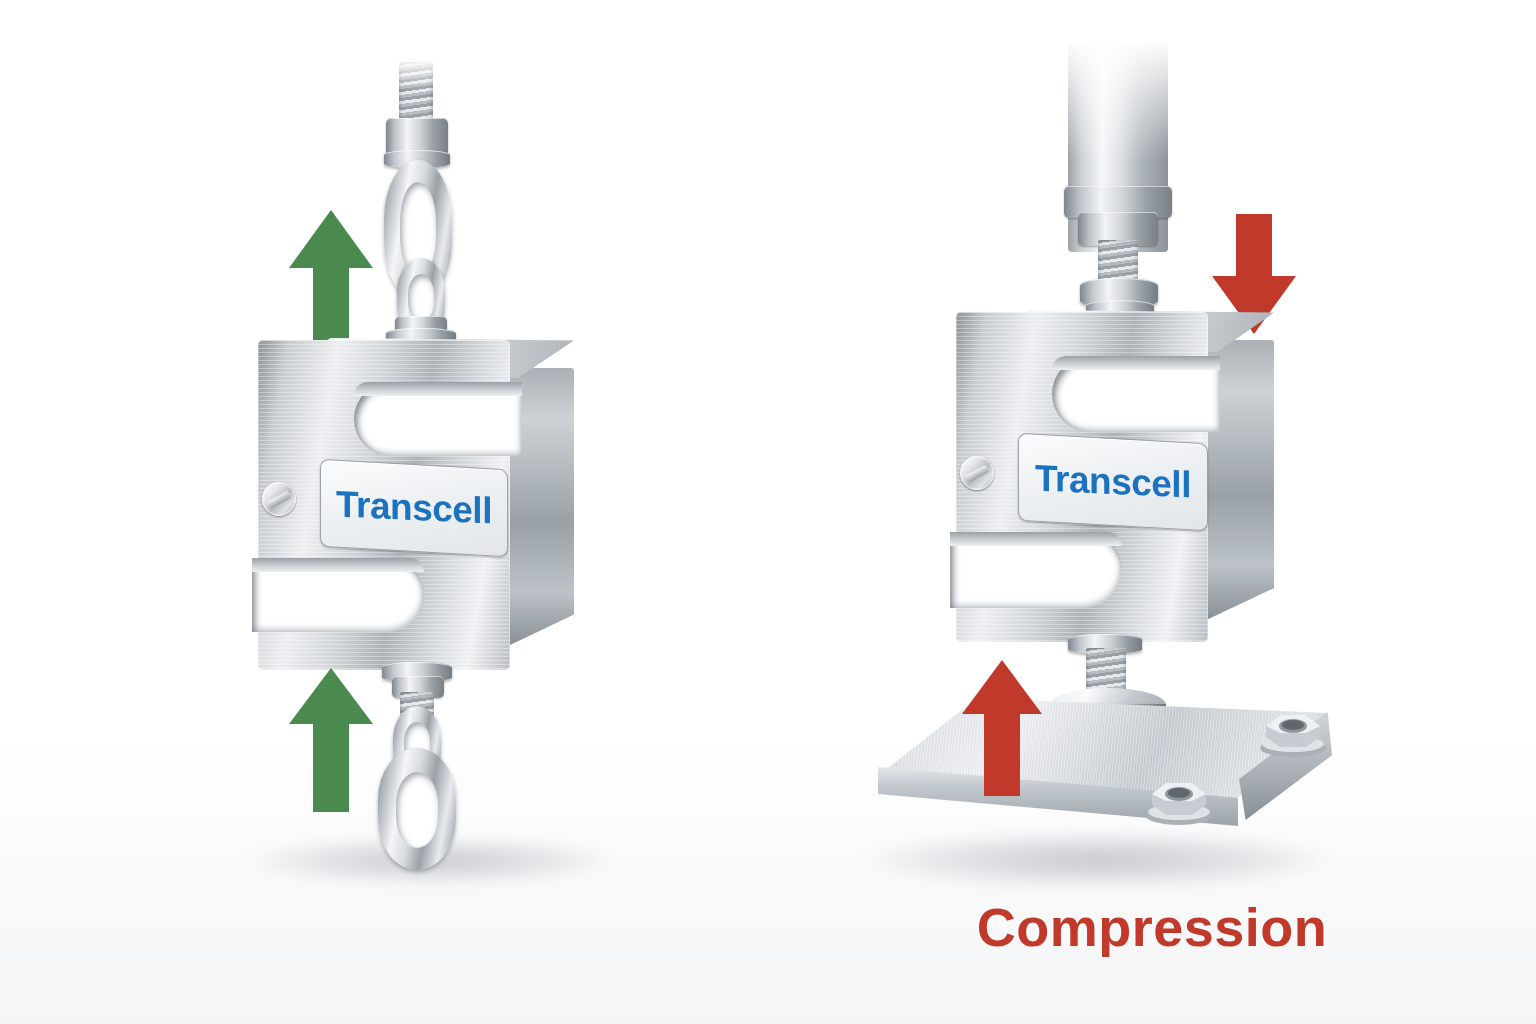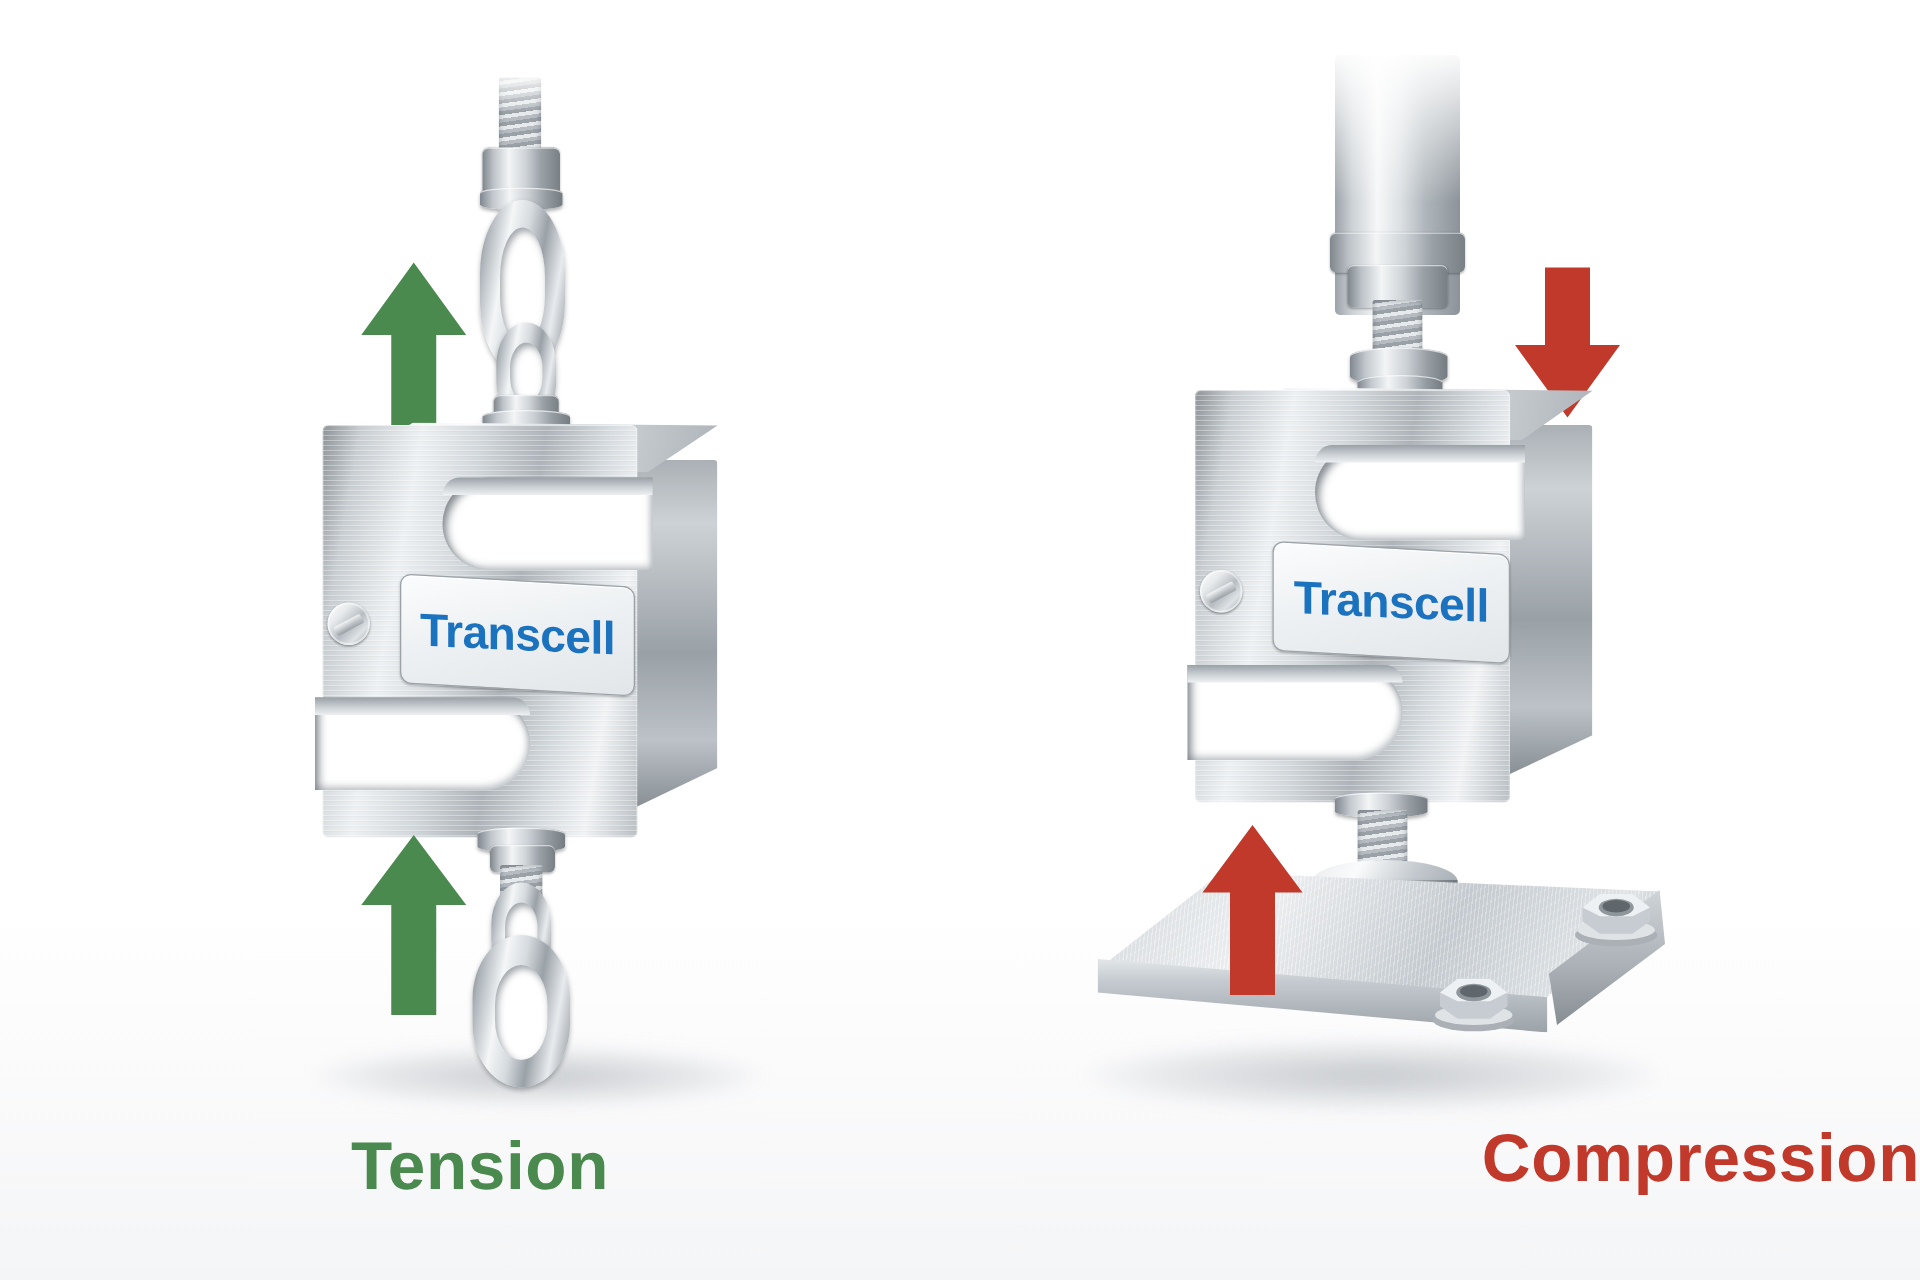--- a/index.html
+++ b/index.html
@@ -230,21 +230,20 @@
 
   <div class="ringOuter" style="left:378px;top:748px;width:78px;height:122px;"></div>
   <div class="ringInner" style="left:396px;top:772px;width:42px;height:76px;"></div>
 
   <div class="arrow" style="left:285px;top:666px;width:92px;height:148px;">
     <svg width="92" height="148" viewBox="0 0 92 148">
       <path d="M46 2 L88 58 L64 58 L64 146 L28 146 L28 58 L4 58 Z" fill="#4A8A4E"></path>
     </svg>
   </div>
 
-  <div class="caption" style="top:902px;color:#4A8A4E;">Tension</div>
 </div>
 
 <div class="panel right">
 
   <div class="shadow" style="left:100px;top:832px;width:460px;height:56px;"></div>
 
   <div class="ram" style="left:300px;top:44px;width:100px;height:208px;"></div>
   <div class="ram-blur" style="left:292px;top:38px;width:116px;height:124px;"></div>
 
   <div class="collar" style="left:296px;top:186px;width:108px;height:32px;"></div>
@@ -328,14 +327,14 @@
       <ellipse cx="37" cy="19" rx="11" ry="5" fill="#5f666c"></ellipse>
     </svg>
   </div>
 
   <div class="arrow" style="left:190px;top:658px;width:88px;height:140px;">
     <svg width="88" height="140" viewBox="0 0 88 140">
       <path d="M44 2 L84 56 L62 56 L62 138 L26 138 L26 56 L4 56 Z" fill="#C0392B"></path>
     </svg>
   </div>
 
-  <div class="caption" style="top:896px;color:#C0392B;text-align:right;">Compression</div>
+  <div class="caption" style="top:896px;color:#C0392B;">Compression</div>
 </div>
 
 </body></html>

